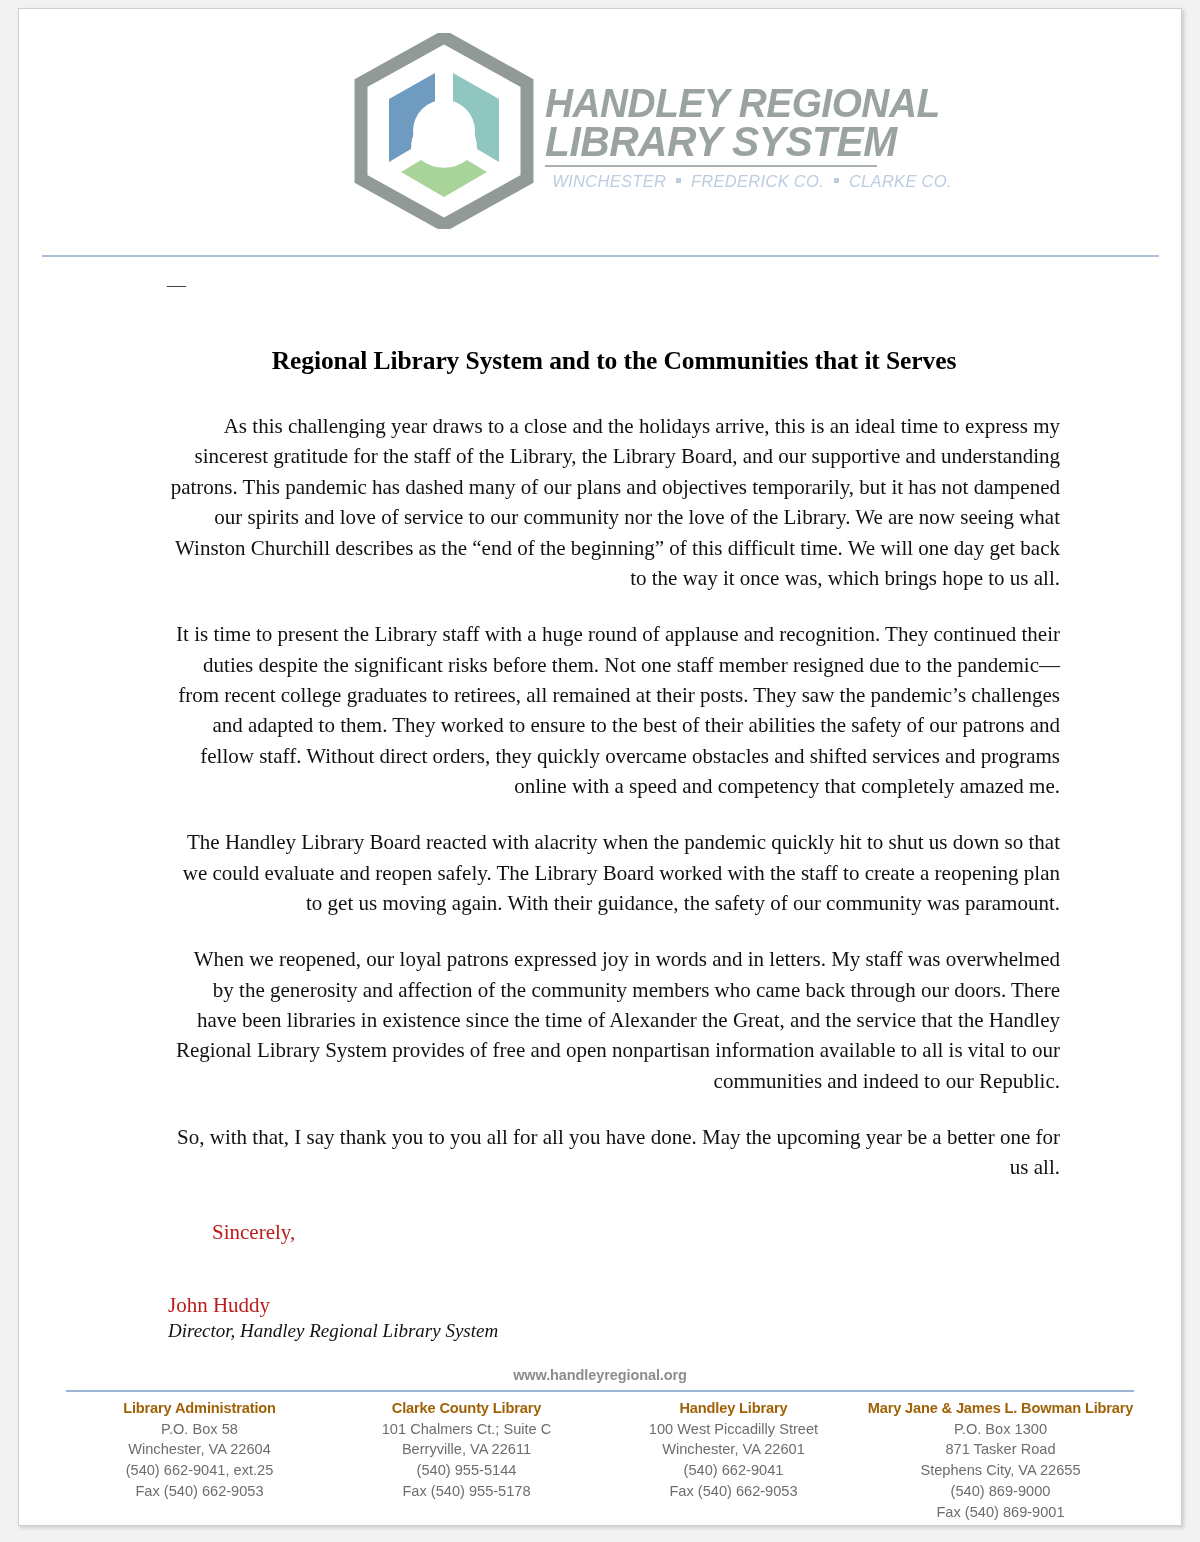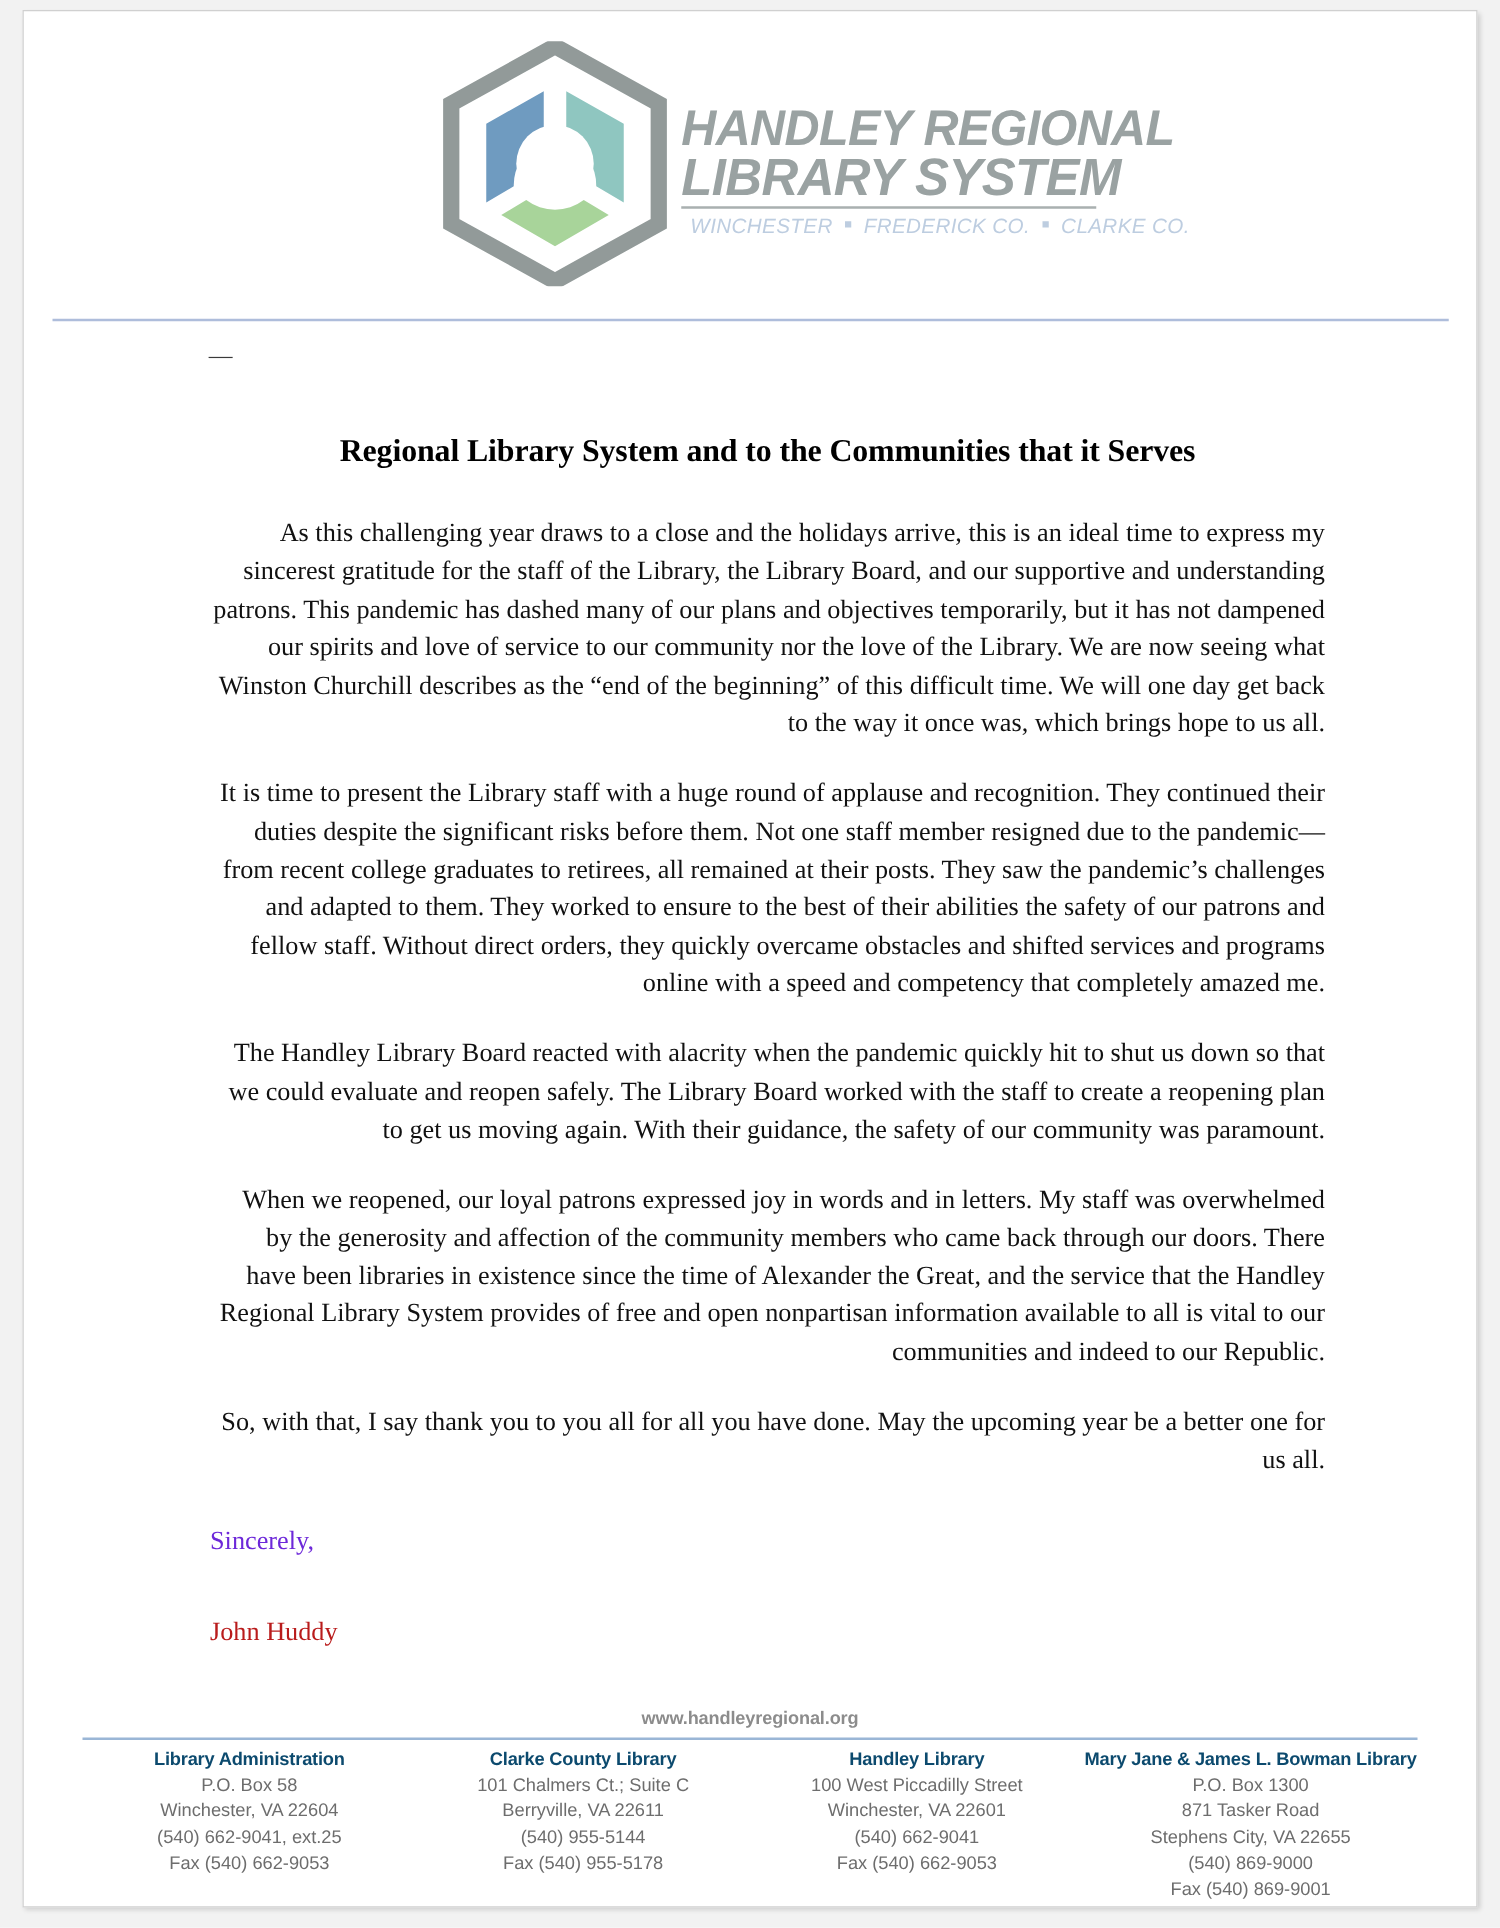--- a/index.html
+++ b/index.html
@@ -135,21 +135,22 @@
     margin: 0 0 26px 0;
     text-align: right;
   }
   .letter-para:last-child { margin-bottom: 0; }
 
   .closing-block { margin-top: 34px; }
   .closing-line {
     font-family: "Liberation Serif", serif;
     font-size: 21px;
     line-height: 1.445;
-    color: #6d28d9;
+    color: #b91c1c;
+    margin-left: 44px;
   }
   .signer-name {
     font-family: "Liberation Serif", serif;
     font-size: 21px;
     line-height: 1.35;
     color: #b91c1c;
     margin-top: 44px;
   }
   .signer-title {
     font-family: "Liberation Serif", serif;
@@ -189,21 +190,21 @@
   .footer-col {
     flex: 1 1 0;
     text-align: center;
     font-family: "Liberation Sans", sans-serif;
     font-size: 14.6px;
     color: #6d6d6d;
     line-height: 1.42;
   }
   .footer-col .branch-name {
     font-weight: bold;
-    color: #0c4a6e;
+    color: #a16207;
     letter-spacing: -0.15px;
   }
   .footer-col .branch-line { white-space: nowrap; }
 </style>
 </head>
 <body>
 
 <div class="page-sheet">
 
   <div class="letterhead">
@@ -251,20 +252,21 @@
 
     <p class="letter-para">As this challenging year draws to a close and the holidays arrive, this is an ideal time to express my sincerest gratitude for the staff of the Library, the Library Board, and our supportive and understanding patrons. This pandemic has dashed many of our plans and objectives temporarily, but it has not dampened our spirits and love of service to our community nor the love of the Library. We are now seeing what Winston Churchill describes as the “end of the beginning” of this difficult time. We will one day get back to the way it once was, which brings hope to us all.</p>
     <p class="letter-para">It is time to present the Library staff with a huge round of applause and recognition. They continued their duties despite the significant risks before them. Not one staff member resigned due to the pandemic—from recent college graduates to retirees, all remained at their posts. They saw the pandemic’s challenges and adapted to them. They worked to ensure to the best of their abilities the safety of our patrons and fellow staff. Without direct orders, they quickly overcame obstacles and shifted services and programs online with a speed and competency that completely amazed me.</p>
     <p class="letter-para">The Handley Library Board reacted with alacrity when the pandemic quickly hit to shut us down so that we could evaluate and reopen safely. The Library Board worked with the staff to create a reopening plan to get us moving again. With their guidance, the safety of our community was paramount.</p>
     <p class="letter-para">When we reopened, our loyal patrons expressed joy in words and in letters. My staff was overwhelmed by the generosity and affection of the community members who came back through our doors. There have been libraries in existence since the time of Alexander the Great, and the service that the Handley Regional Library System provides of free and open nonpartisan information available to all is vital to our communities and indeed to our Republic.</p>
     <p class="letter-para">So, with that, I say thank you to you all for all you have done. May the upcoming year be a better one for us all.</p>
 
     <div class="closing-block">
       <div class="closing-line">Sincerely,</div>
       <div class="signer-name">John Huddy</div>
+      <div class="signer-title">Director, Handley Regional Library System</div>
     </div>
   </div>
 
   <div class="footer">
 
     <div class="footer-url">www.handleyregional.org</div>
 
     <div class="footer-rule"></div>
 
     <div class="footer-cols">

